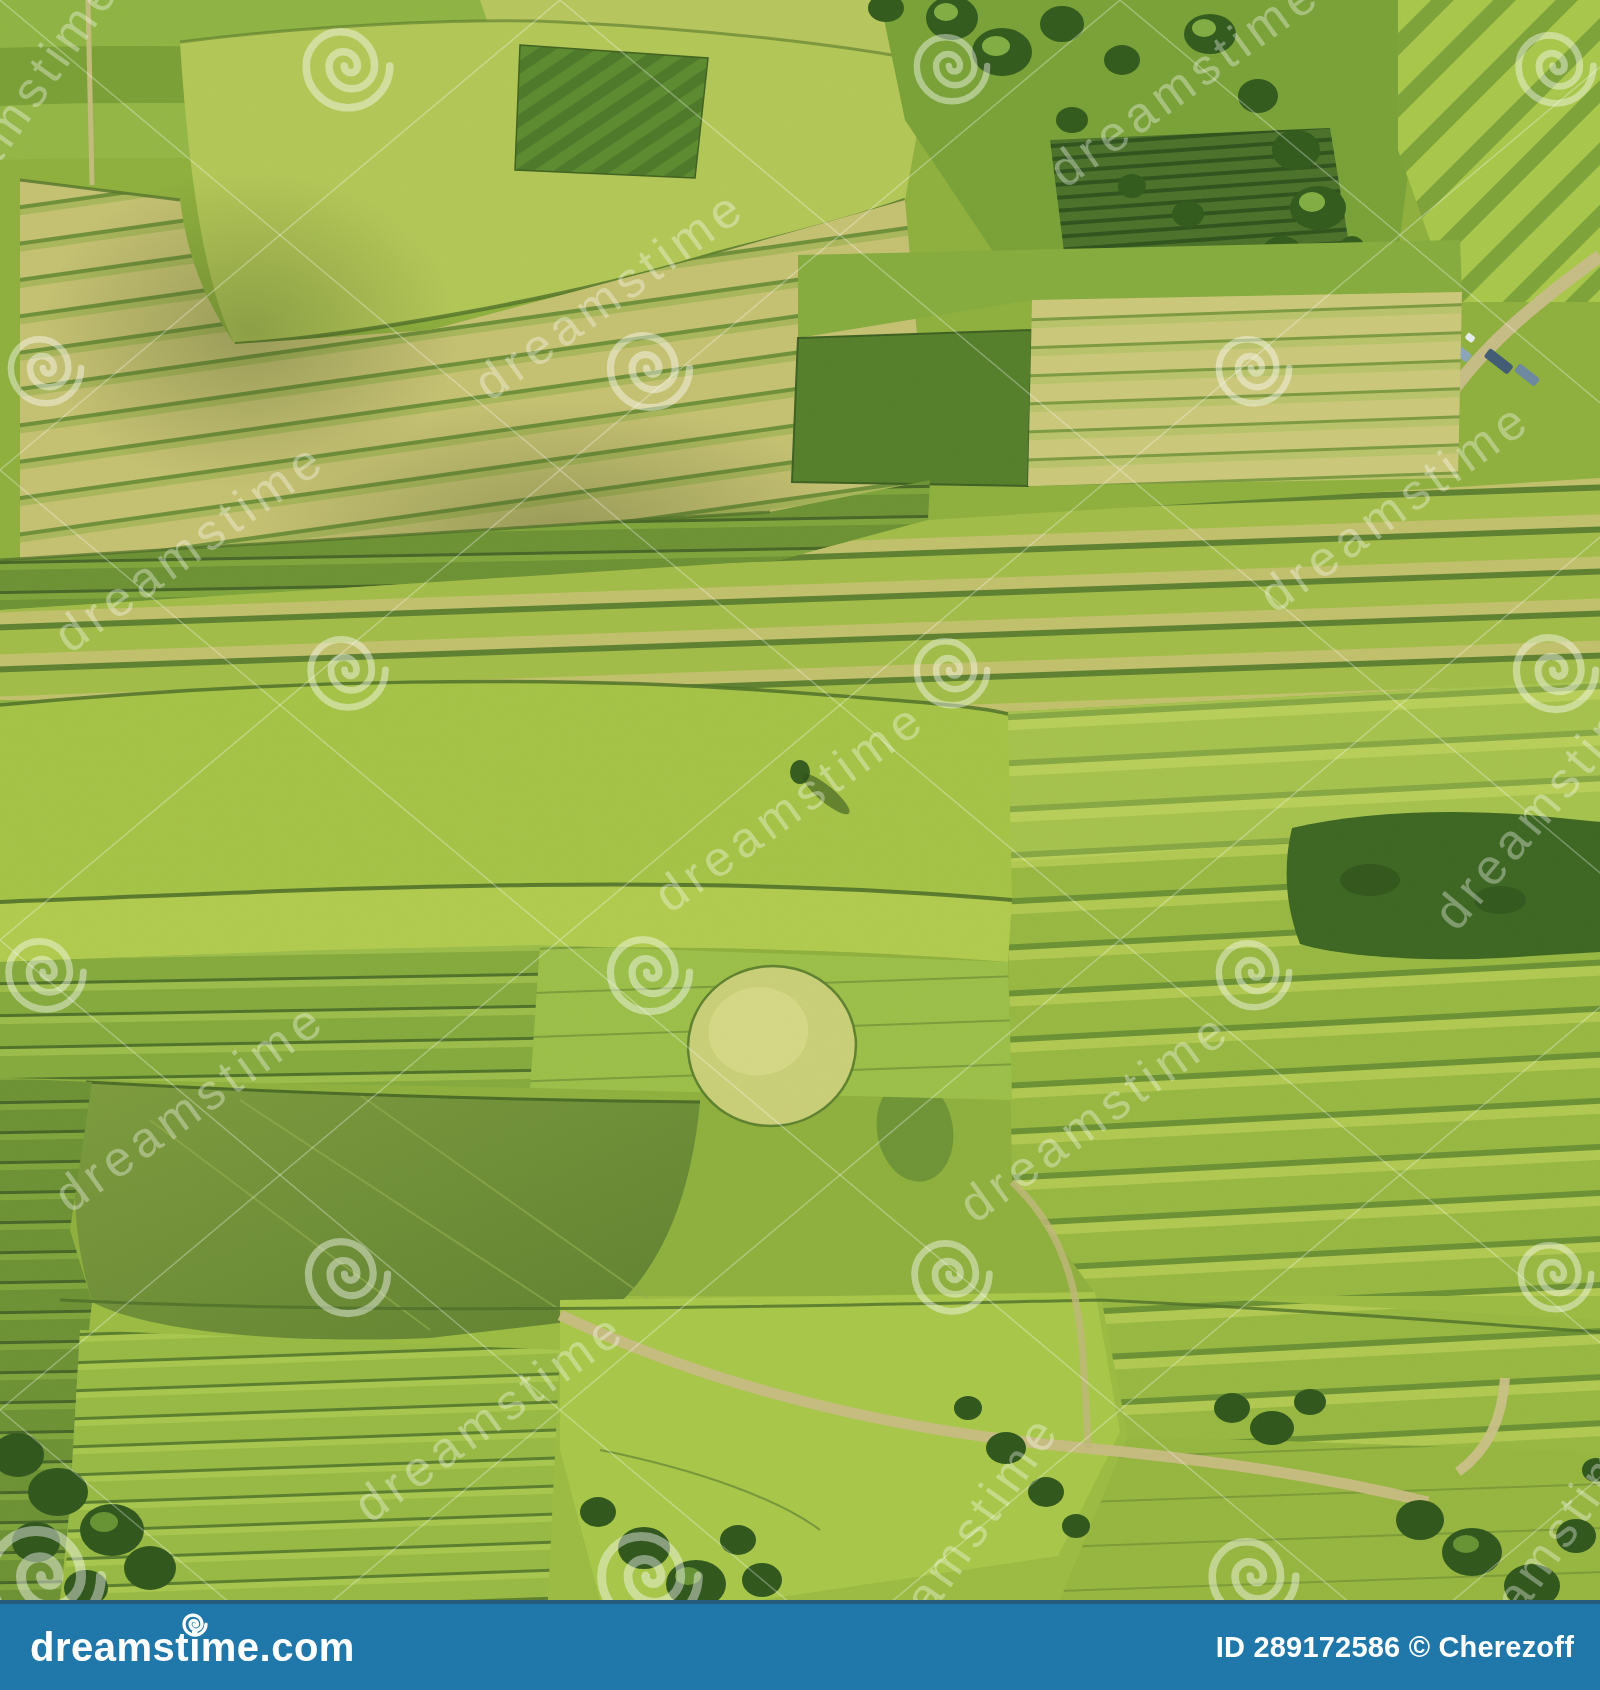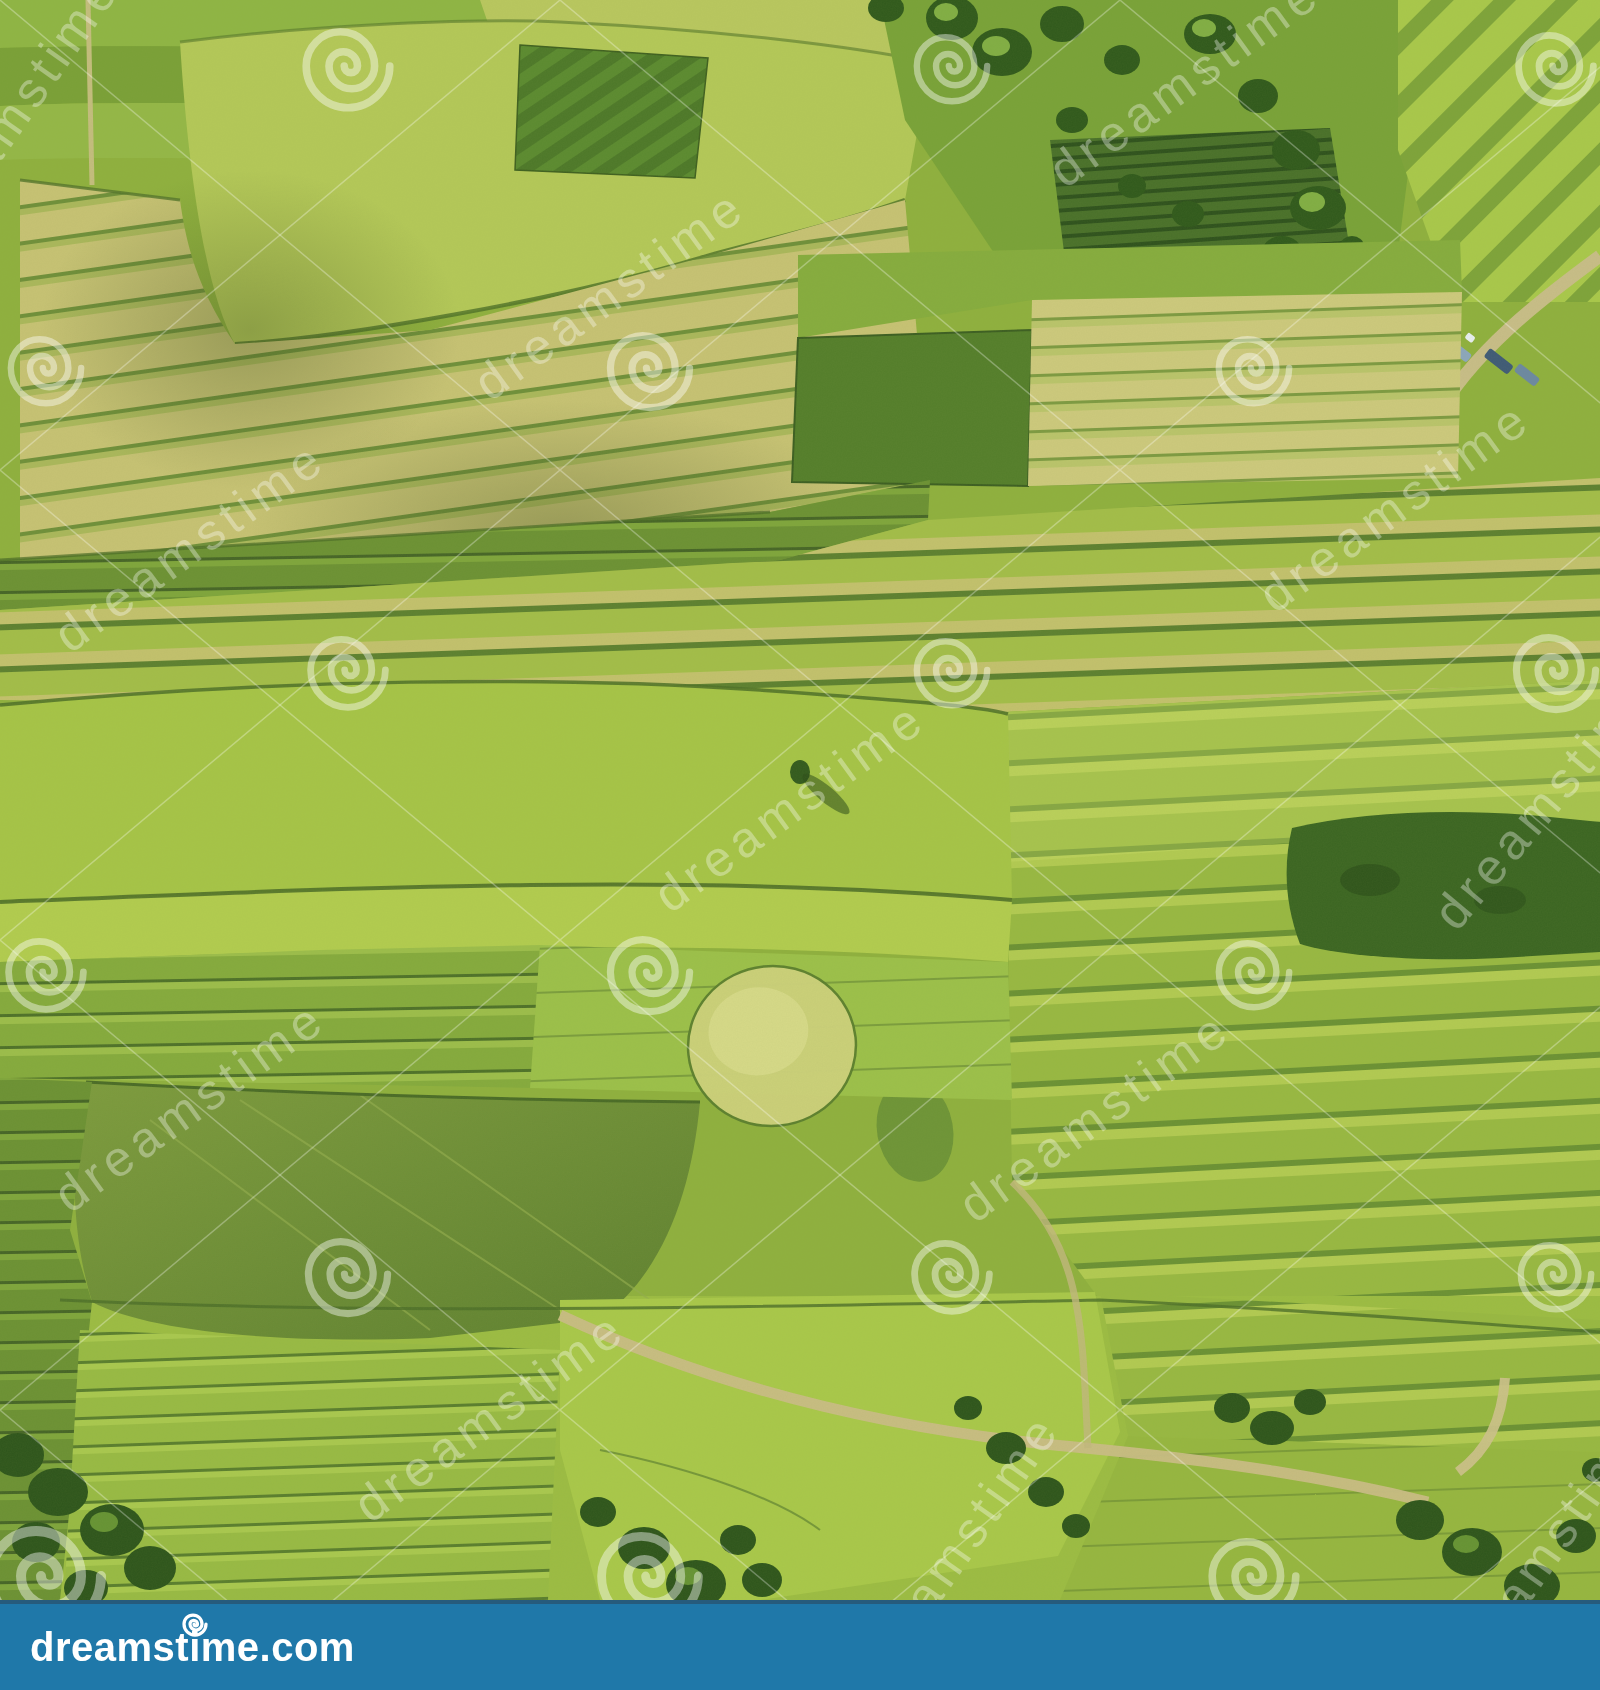--- a/index.html
+++ b/index.html
@@ -316,15 +316,16 @@
     </svg>
   </div>
 
   <div class="bottom-bar" style="background: rgb(31, 120, 169); border-top-color: rgb(38, 91, 124); color: rgb(255, 255, 255);">
     <div class="logo">
       <span>dreamstime.com</span>
       <svg class="logo-spiral" width="26" height="26" viewBox="-52 -52 104 104">
         <use href="#spiralPath" stroke="#ffffff" stroke-width="13" fill="none"></use>
       </svg>
     </div>
+    <div class="credit">ID 289172586 © Cherezoff</div>
   </div>
 
 </div>
 
 </body></html>

